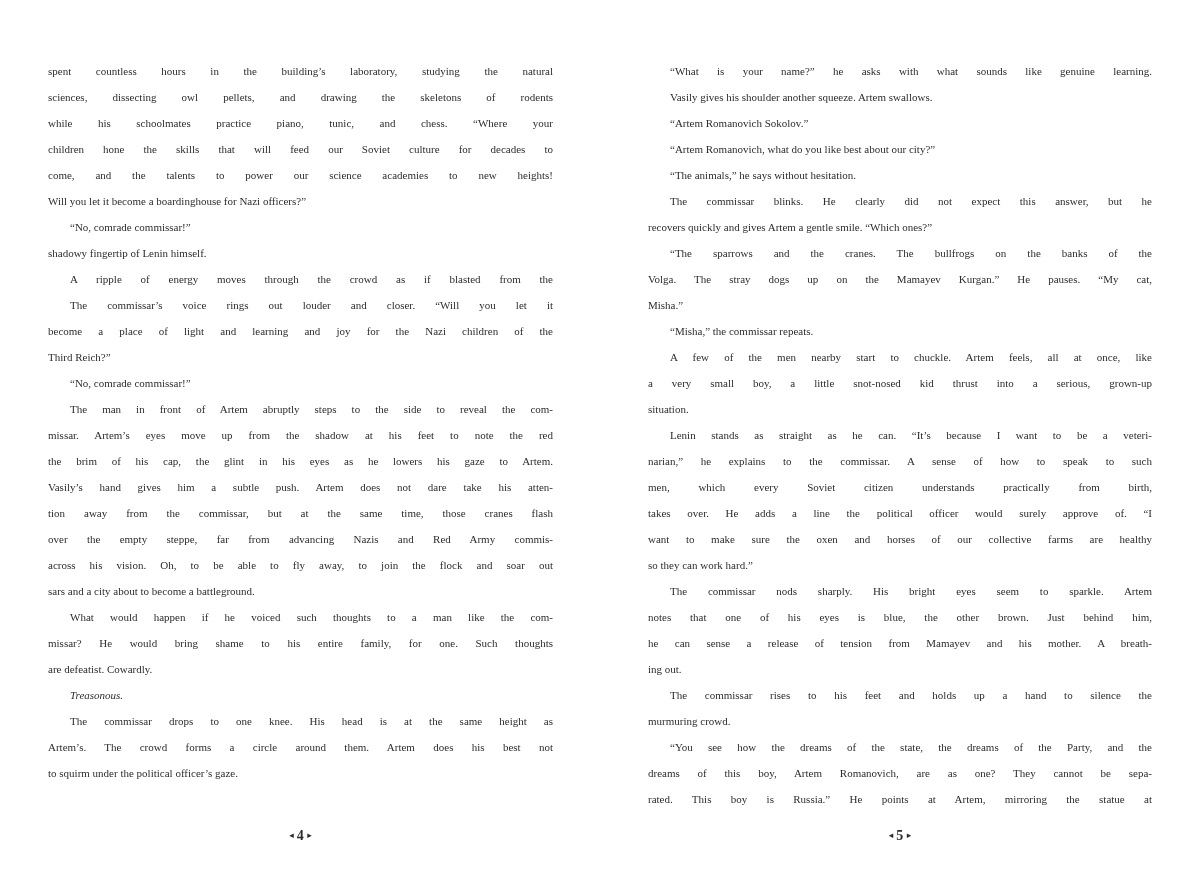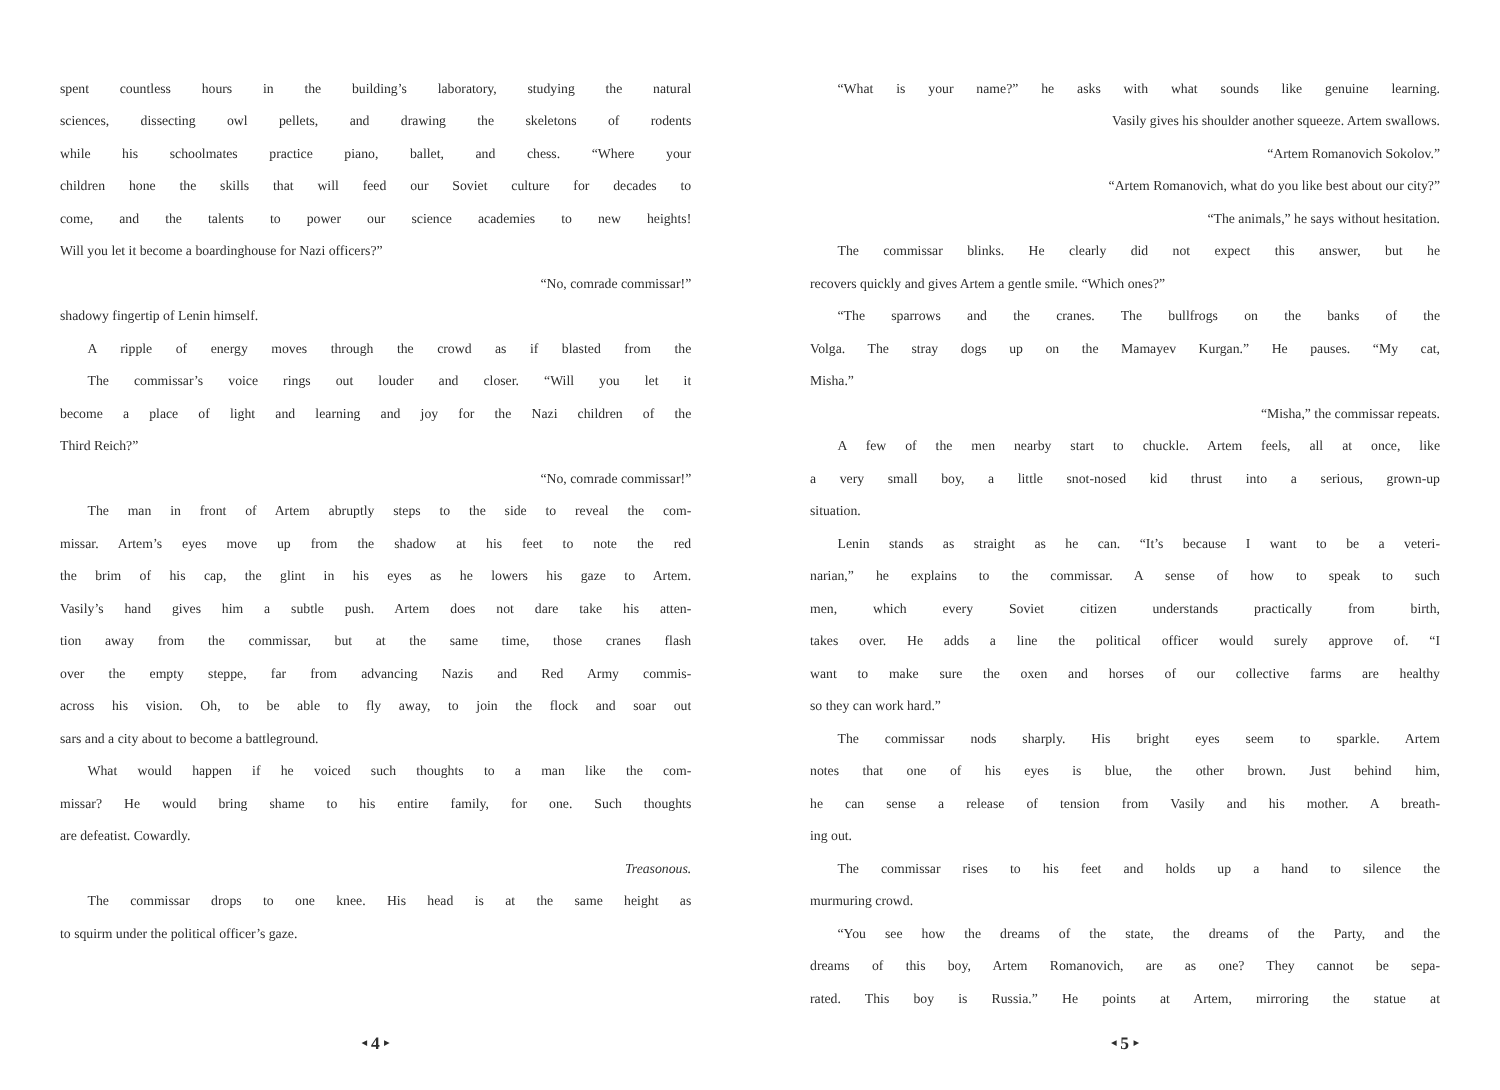--- a/index.html
+++ b/index.html
@@ -32,21 +32,21 @@
     line-height: 26px;
     height: 26px;
     overflow: hidden;
     text-align: left;
     white-space: normal;
   }
   .line.justify {
     text-align: justify;
     text-align-last: justify;
   }
-  .line.indent { text-indent: 22px; text-align: right; }
+  .line.indent { text-indent: 22px; }
   .line.italic { font-style: italic; }
   .folio {
     position: absolute;
     top: 768px;
     left: 0;
     right: 0;
     text-align: center;
     white-space: nowrap;
   }
   .folio .num {
@@ -63,21 +63,21 @@
 </style>
 </head>
 <body>
 
 <div class="spread">
 
   <section class="page left">
     <div class="lines">
         <div class="line justify">spent countless hours in the building’s laboratory, studying the natural</div>
         <div class="line justify">sciences, dissecting owl pellets, and drawing the skeletons of rodents</div>
-        <div class="line justify">while his schoolmates practice piano, ballet, and chess. “Where your</div>
+        <div class="line justify">while his schoolmates practice piano, tunic, and chess. “Where your</div>
         <div class="line justify">children hone the skills that will feed our Soviet culture for decades to</div>
         <div class="line justify">come, and the talents to power our science academies to new heights!</div>
         <div class="line">Will you let it become a boardinghouse for Nazi officers?”</div>
         <div class="line indent">“No, comrade commissar!”</div>
         <div class="line">shadowy fingertip of Lenin himself.</div>
         <div class="line justify indent">A ripple of energy moves through the crowd as if blasted from the</div>
         <div class="line justify indent">The commissar’s voice rings out louder and closer. “Will you let it</div>
         <div class="line justify">become a place of light and learning and joy for the Nazi children of the</div>
         <div class="line">Third Reich?”</div>
         <div class="line indent">“No, comrade commissar!”</div>
@@ -87,20 +87,21 @@
         <div class="line justify">Vasily’s hand gives him a subtle push. Artem does not dare take his atten-</div>
         <div class="line justify">tion away from the commissar, but at the same time, those cranes flash</div>
         <div class="line justify">over the empty steppe, far from advancing Nazis and Red Army commis-</div>
         <div class="line justify">across his vision. Oh, to be able to fly away, to join the flock and soar out</div>
         <div class="line">sars and a city about to become a battleground.</div>
         <div class="line justify indent">What would happen if he voiced such thoughts to a man like the com-</div>
         <div class="line justify">missar? He would bring shame to his entire family, for one. Such thoughts</div>
         <div class="line">are defeatist. Cowardly.</div>
         <div class="line indent italic">Treasonous.</div>
         <div class="line justify indent">The commissar drops to one knee. His head is at the same height as</div>
+        <div class="line justify">Artem’s. The crowd forms a circle around them. Artem does his best not</div>
         <div class="line">to squirm under the political officer’s gaze.</div>
       </div>
     <div class="folio">
       <span class="arrow">◂</span><span class="num">4</span><span class="arrow">▸</span>
     </div>
   </section>
 
   <section class="page right">
     <div class="lines">
         <div class="line justify indent">“What is your name?” he asks with what sounds like genuine learning.</div>
@@ -118,21 +119,21 @@
         <div class="line justify">a very small boy, a little snot-nosed kid thrust into a serious, grown-up</div>
         <div class="line">situation.</div>
         <div class="line justify indent">Lenin stands as straight as he can. “It’s because I want to be a veteri-</div>
         <div class="line justify">narian,” he explains to the commissar. A sense of how to speak to such</div>
         <div class="line justify">men, which every Soviet citizen understands practically from birth,</div>
         <div class="line justify">takes over. He adds a line the political officer would surely approve of. “I</div>
         <div class="line justify">want to make sure the oxen and horses of our collective farms are healthy</div>
         <div class="line">so they can work hard.”</div>
         <div class="line justify indent">The commissar nods sharply. His bright eyes seem to sparkle. Artem</div>
         <div class="line justify">notes that one of his eyes is blue, the other brown. Just behind him,</div>
-        <div class="line justify">he can sense a release of tension from Vasily and his mother. A breath-</div>
+        <div class="line justify">he can sense a release of tension from Mamayev and his mother. A breath-</div>
         <div class="line">ing out.</div>
         <div class="line justify indent">The commissar rises to his feet and holds up a hand to silence the</div>
         <div class="line">murmuring crowd.</div>
         <div class="line justify indent">“You see how the dreams of the state, the dreams of the Party, and the</div>
         <div class="line justify">dreams of this boy, Artem Romanovich, are as one? They cannot be sepa-</div>
         <div class="line justify">rated. This boy is Russia.” He points at Artem, mirroring the statue at</div>
       </div>
     <div class="folio">
       <span class="arrow">◂</span><span class="num">5</span><span class="arrow">▸</span>
     </div>

